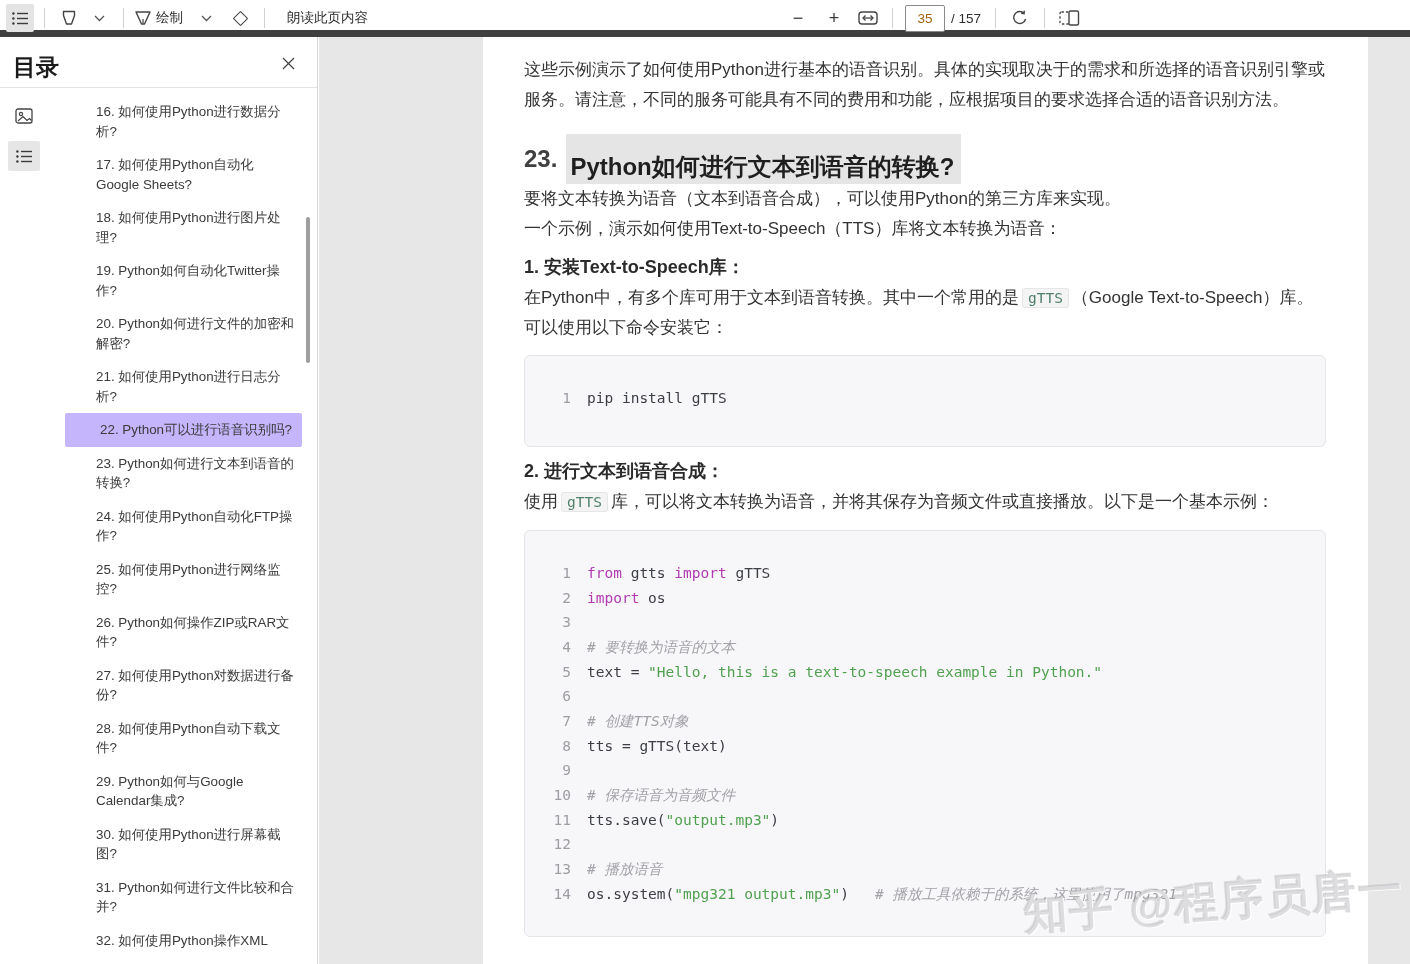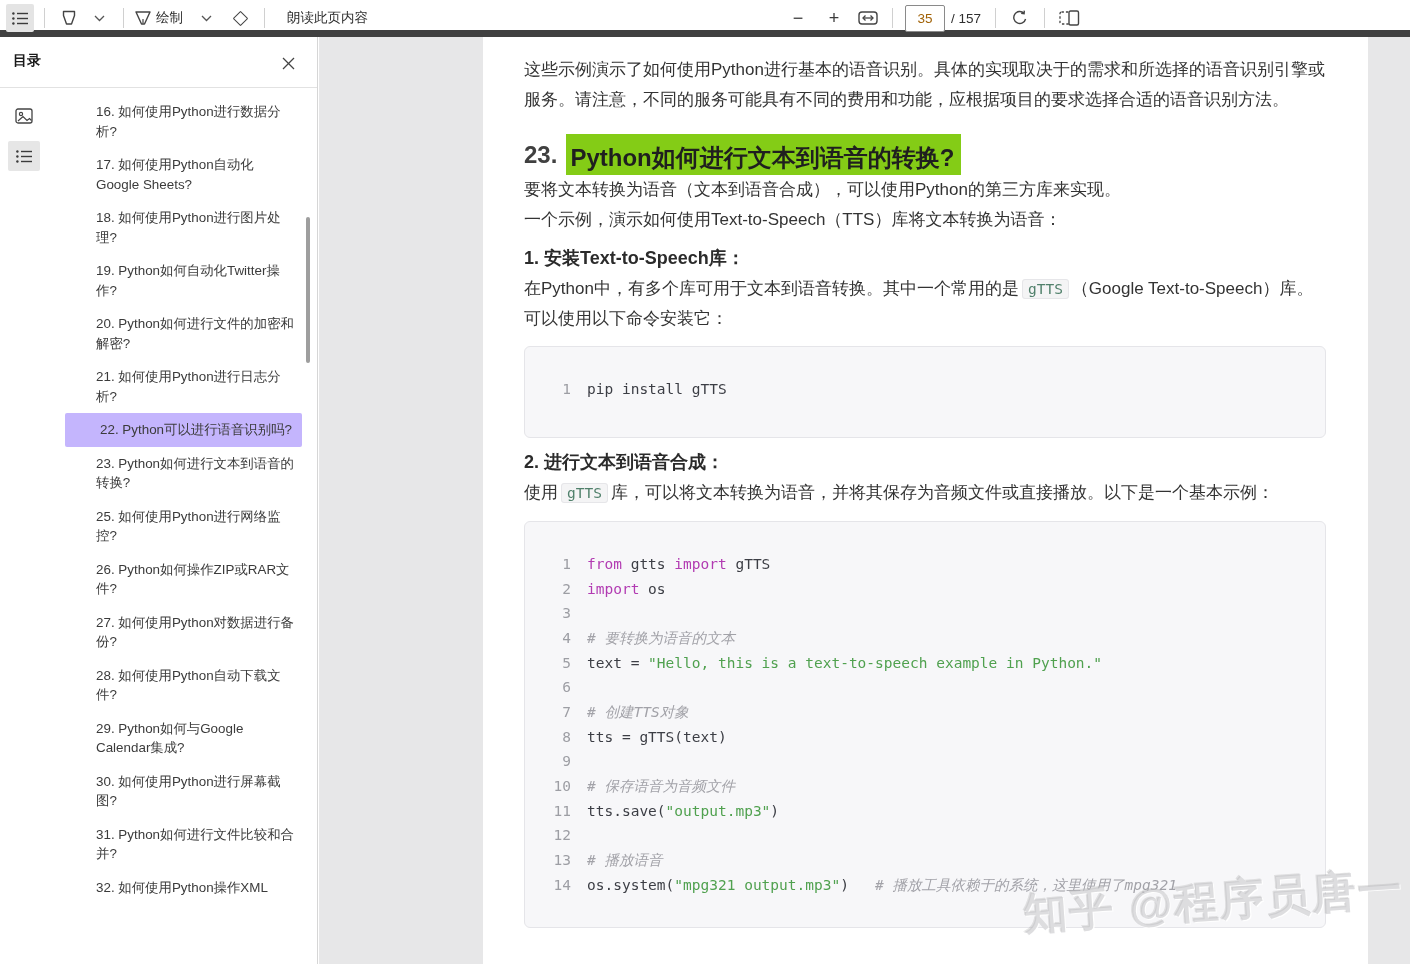--- a/index.html
+++ b/index.html
@@ -21,21 +21,21 @@
   .glyph-btn { font-size:18px; color:#3b3b3b; font-weight:400; width:32px; }
   .page-input { width:40px; height:27px; border:1px solid #8a8a8a; border-radius:2px;
     text-align:center; font-size:13.5px; color:#a16207; margin:0 6px 0 2px; background:#fff; }
   .page-total { font-size:13.5px; color:#2f2f2f; margin-right:4px; white-space:pre; }
   .diamond { width:11px; height:11px; border:1.4px solid #444; transform:rotate(45deg); border-radius:1px; }
 
   
   .sidebar { position:absolute; left:0; top:37px; width:318px; height:927px; background:#fff;
     border-right:1px solid #d6d6d6; z-index:20; overflow:hidden; }
   .sb-header { position:relative; height:51px; border-bottom:1px solid #e2e2e2; }
-  .sb-title { position:absolute; left:13px; top:15px; font-size:14px; font-weight:bold; color:#1a1a1a; }
+  .sb-title { position:absolute; left:13px; top:15px; font-size:23px; font-weight:bold; color:#1a1a1a; }
   .sb-close { position:absolute; right:16px; top:13px; width:26px; height:26px; display:flex;
     align-items:center; justify-content:center; background:transparent; border:none; border-radius:2px; cursor:pointer; }
   .rail { position:absolute; left:8px; top:64px; width:38px; display:flex; flex-direction:column; gap:10px; }
   .rail-btn { width:32px; height:30px; display:flex; align-items:center; justify-content:center;
     background:transparent; border:none; border-radius:2px; cursor:pointer; }
   .rail-btn.active { background:#e6e6e6; }
   .toc-list { position:absolute; left:65px; top:58px; width:237px; }
   .toc-item { padding:7px 6px 7px 31px; border-radius:2px; cursor:pointer;
     font-size:13.4px; line-height:19.5px; color:#3b3b3b; }
   .toc-item.selected { background:#c4b5fd;text-align:center; }
@@ -45,21 +45,21 @@
   
   .viewer { position:absolute; left:319px; top:37px; width:1091px; height:927px;
     background:#e7e7e8; overflow:hidden; }
   .page { position:absolute; left:164px; top:0; width:885px; height:927px; background:#fff; }
   .content { padding:18px 42px 0 41px; color:#333; font-size:17px; line-height:29.5px; }
   .content p { margin:0; }
   .intro { }
   .h-row { margin-top:20px; display:flex; align-items:center; }
   .h-num { color:#404040; font-size:24px; font-weight:bold; line-height:34px; margin-right:9px; }
   .h-text { font-size:24px; font-weight:bold; color:#1f1f1f; line-height:28px;
-    background:#84cc16; padding:10px 7px 3px 4px; }
+    background:#e5e5e5; padding:19px 7px 3px 4px; }
   .p1 { margin-top:15px; }
   .p2 { margin-top:9px; }
   .sub { margin-top:10px; font-size:18px; font-weight:bold; color:#2b2b2b; line-height:29.5px; }
   .sub2 { }
   .p3 { margin-top:7px; }
   .p4 { margin-top:8px; }
   .inline-code { font-family:"DejaVu Sans Mono", monospace; font-size:14.5px; color:#50806b;
     background:#f4f4f5; border:1px solid #e6e6e9; border-radius:3px; padding:1px 5px; margin:0 3px; }
 
   .codeblock { background:#f7f7f9; border:1px solid #e5e5e9; border-radius:6px;
@@ -196,20 +196,21 @@
   </div>
   <nav class="toc-list">
       <div class="toc-item">16. 如何使用Python进行数据分析?</div>
       <div class="toc-item">17. 如何使用Python自动化Google Sheets?</div>
       <div class="toc-item">18. 如何使用Python进行图片处理?</div>
       <div class="toc-item">19. Python如何自动化Twitter操作?</div>
       <div class="toc-item">20. Python如何进行文件的加密和解密?</div>
       <div class="toc-item">21. 如何使用Python进行日志分析?</div>
       <div class="toc-item selected">22. Python可以进行语音识别吗?</div>
       <div class="toc-item">23. Python如何进行文本到语音的转换?</div>
+      <div class="toc-item">24. 如何使用Python自动化FTP操作?</div>
       <div class="toc-item">25. 如何使用Python进行网络监控?</div>
       <div class="toc-item">26. Python如何操作ZIP或RAR文件?</div>
       <div class="toc-item">27. 如何使用Python对数据进行备份?</div>
       <div class="toc-item">28. 如何使用Python自动下载文件?</div>
       <div class="toc-item">29. Python如何与Google Calendar集成?</div>
       <div class="toc-item">30. 如何使用Python进行屏幕截图?</div>
       <div class="toc-item">31. Python如何进行文件比较和合并?</div>
       <div class="toc-item">32. 如何使用Python操作XML</div>
     </nav>
   <div class="sb-scrollbar"></div>

